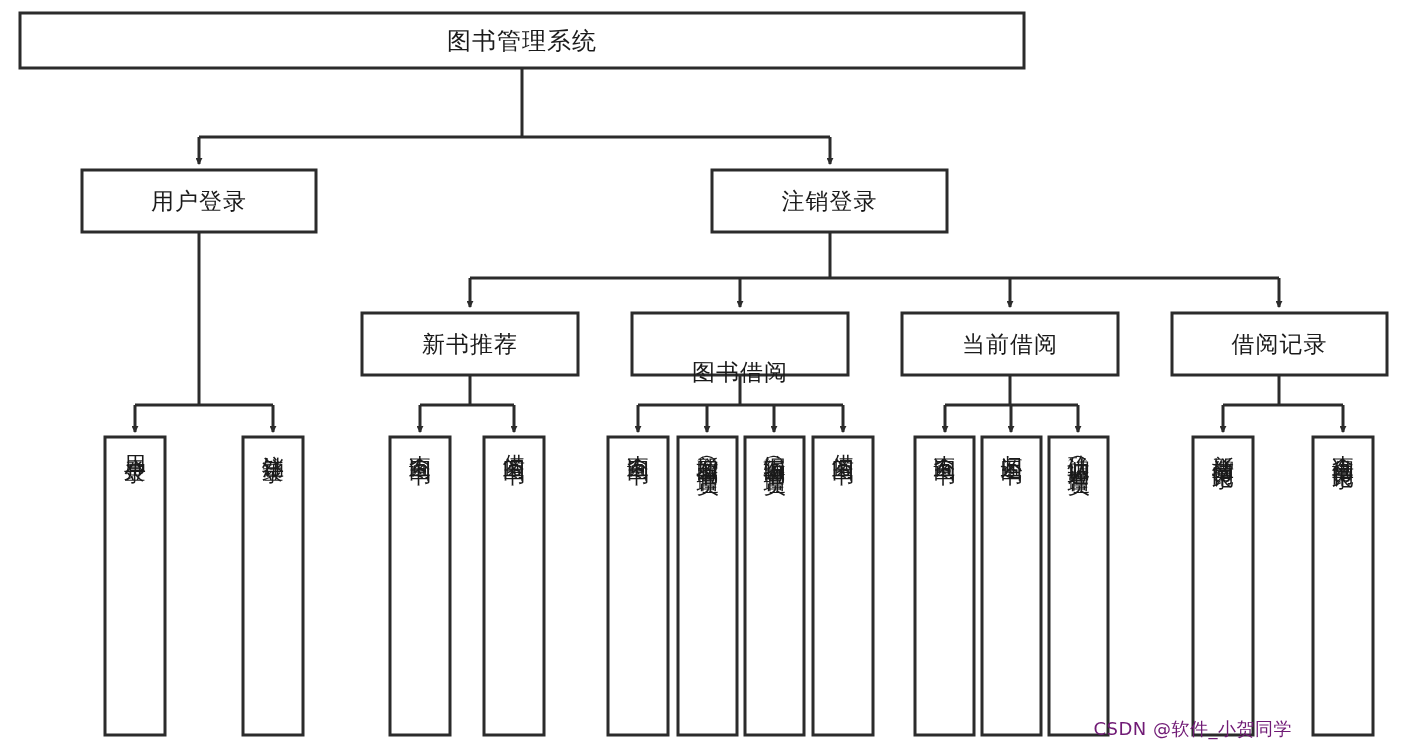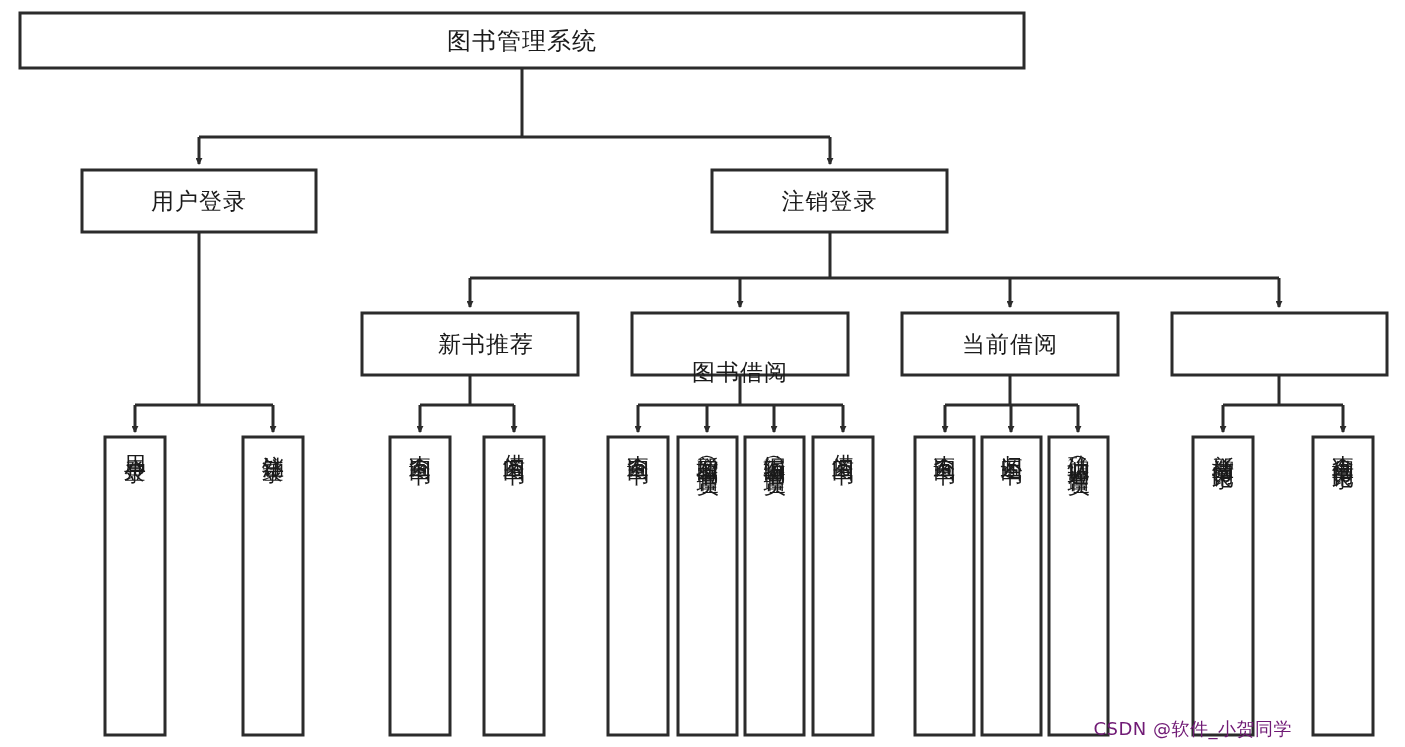--- a/index.html
+++ b/index.html
@@ -173,29 +173,32 @@
     <span class="hlabel-text root">图书管理系统</span>
   </div>
 
   <div class="hlabel-wrap" style="left:82px; top:170px; width:234px; height:62px;">
     <span class="hlabel-text">用户登录</span>
   </div>
   <div class="hlabel-wrap" style="left:712px; top:170px; width:235px; height:62px;">
     <span class="hlabel-text">注销登录</span>
   </div>
 
-  <div class="hlabel-wrap" style="left:362px; top:313px; width:216px; height:62px;margin-left:16px;">
+  <div class="hlabel-wrap" style="left:362px; top:313px; width:216px; height:62px;">
     <span class="hlabel-text">新书推荐</span>
   </div>
   <div class="hlabel-wrap" style="left:632px; top:313px; width:216px; height:62px;margin-top:28px;">
     <span class="hlabel-text">图书借阅</span>
   </div>
   <div class="hlabel-wrap" style="left:902px; top:313px; width:216px; height:62px;">
     <span class="hlabel-text">当前借阅</span>
   </div>
+  <div class="hlabel-wrap" style="left:1172px; top:313px; width:215px; height:62px;">
+    <span class="hlabel-text">借阅记录</span>
+  </div>
 
   <div class="vlabel-wrap" style="left:105px; top:437px; width:60px; height:298px;">
     <span class="vlabel-text">用户登录</span>
   </div>
   <div class="vlabel-wrap" style="left:243px; top:437px; width:60px; height:298px;">
     <span class="vlabel-text">注销登录</span>
   </div>
   <div class="vlabel-wrap" style="left:390px; top:437px; width:60px; height:298px;">
     <span class="vlabel-text">查询图书</span>
   </div>

